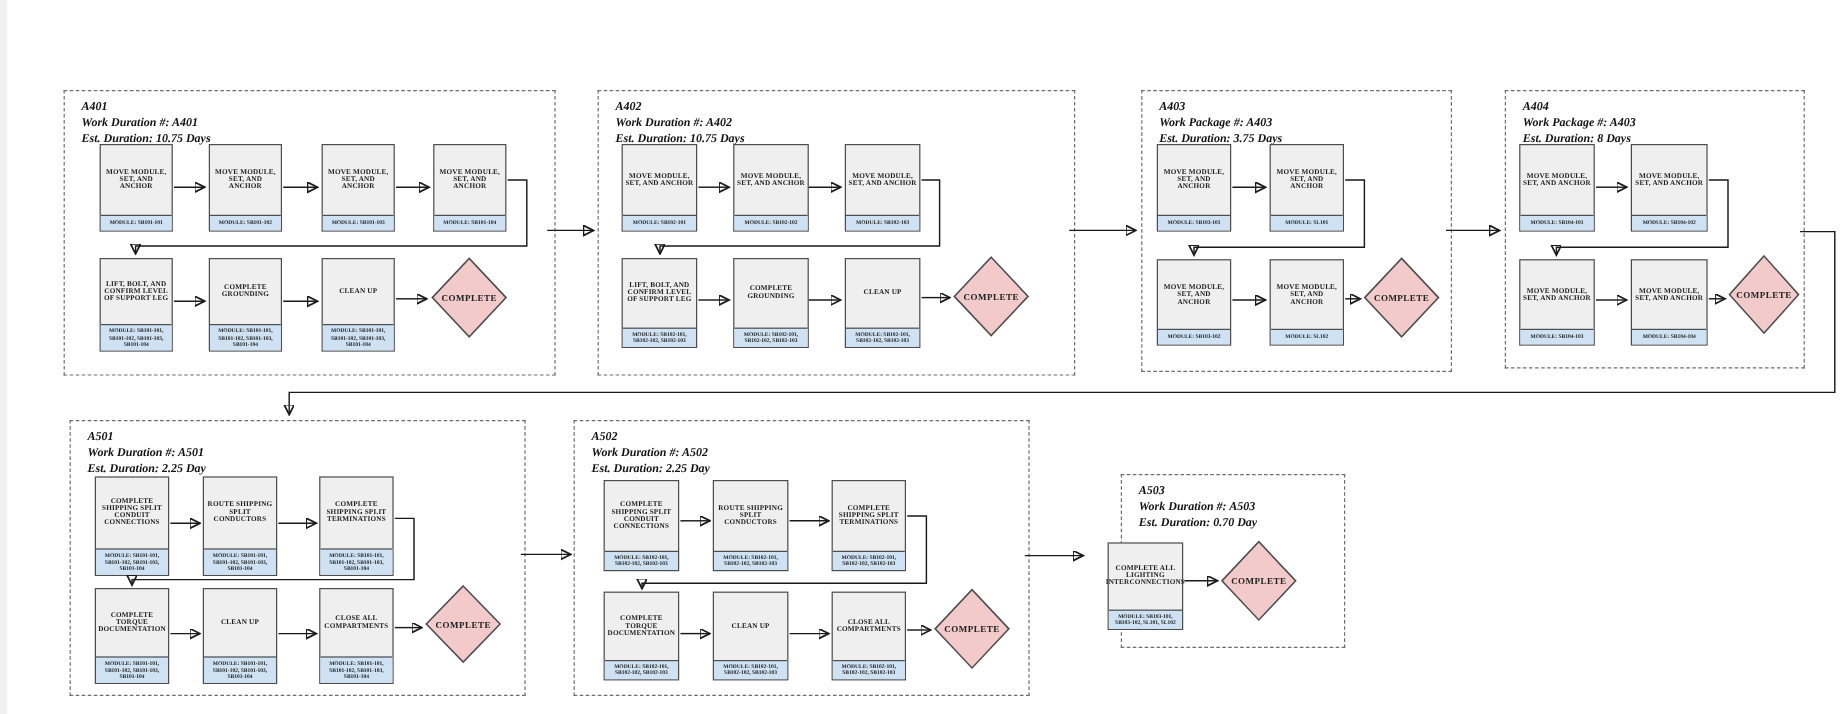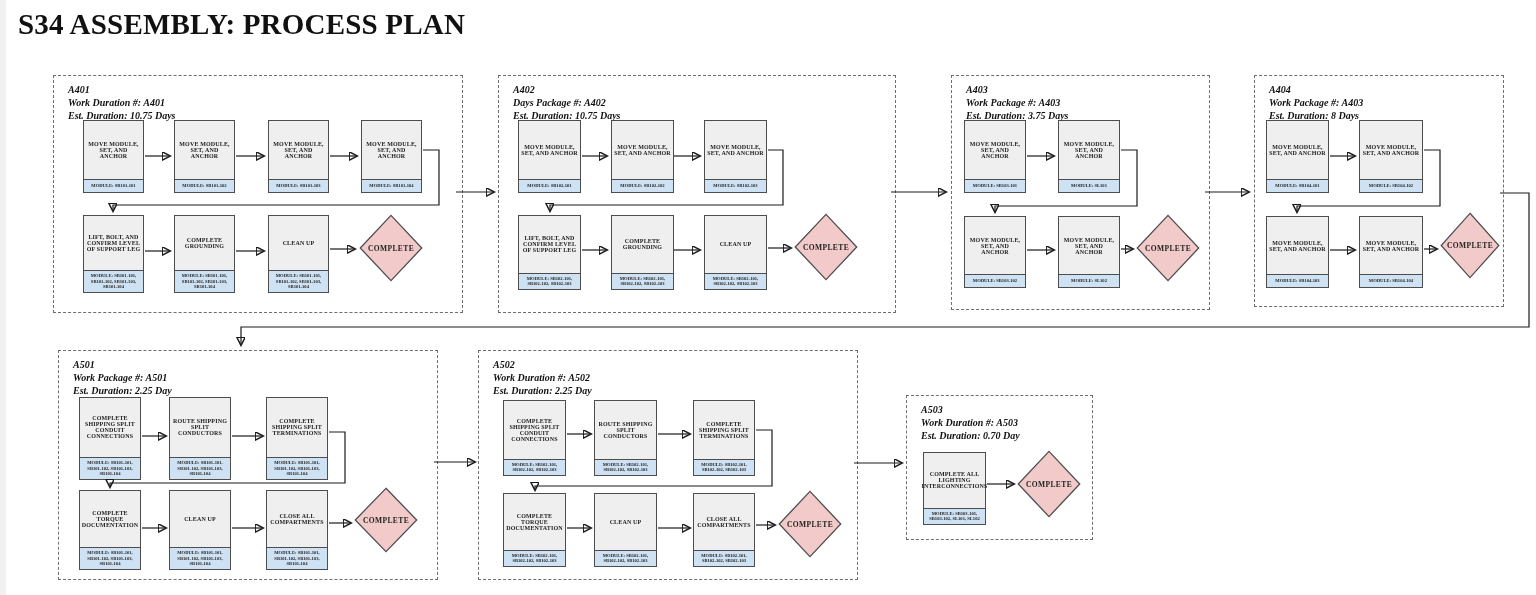--- a/index.html
+++ b/index.html
@@ -15,65 +15,64 @@
   .diamond polygon{fill:#f2caca;stroke:#4d4d4d;stroke-width:2;}
   .diamond-label{position:absolute;inset:0;display:flex;align-items:center;justify-content:center;font-size:7.5px;font-weight:bold;letter-spacing:.4px;color:#222;font-family:Liberation Serif, serif;}
   .wires{position:absolute;left:0;top:0;pointer-events:none;}
   .wires path{stroke:#1a1a1a;stroke-width:1.2;fill:none;}
 </style>
 </head>
 <body>
 
 <div class="canvas">
 
-  <div class="page-title">S34 ASSEMBLY: PROCESS PLAN</div>
 
   <div class="group" style="left:47px;top:75px;width:408px;height:236px">
     <div class="group-header">
       <div>A401</div>
       <div>Work Duration #: A401</div>
       <div>Est. Duration: 10.75 Days</div>
     </div>
   </div>
   <div class="group" style="left:492px;top:75px;width:396px;height:236px">
     <div class="group-header">
       <div>A402</div>
-      <div>Days Package #: A402</div>
+      <div>Work Duration #: A402</div>
       <div>Est. Duration: 10.75 Days</div>
     </div>
   </div>
   <div class="group" style="left:945px;top:75px;width:257px;height:233px">
     <div class="group-header">
       <div>A403</div>
       <div>Work Package #: A403</div>
       <div>Est. Duration: 3.75 Days</div>
     </div>
   </div>
   <div class="group" style="left:1248px;top:75px;width:248px;height:230px">
     <div class="group-header">
       <div>A404</div>
       <div>Work Package #: A403</div>
       <div>Est. Duration: 8 Days</div>
     </div>
   </div>
   <div class="group" style="left:52px;top:350px;width:378px;height:228px">
     <div class="group-header">
       <div>A501</div>
-      <div>Work Package #: A501</div>
+      <div>Work Duration #: A501</div>
       <div>Est. Duration: 2.25 Day</div>
     </div>
   </div>
   <div class="group" style="left:472px;top:350px;width:378px;height:228px">
     <div class="group-header">
       <div>A502</div>
       <div>Work Duration #: A502</div>
       <div>Est. Duration: 2.25 Day</div>
     </div>
   </div>
-  <div class="group" style="left:900px;top:395px;width:185px;height:143px">
+  <div class="group" style="left:928px;top:395px;width:185px;height:143px">
     <div class="group-header">
       <div>A503</div>
       <div>Work Duration #: A503</div>
       <div>Est. Duration: 0.70 Day</div>
     </div>
   </div>
 
   <div class="task" style="left:77px;top:120px;width:61px;height:73px">
       <div class="task-label">MOVE MODULE, SET, AND ANCHOR</div>
       <div class="task-module">MODULE: SB101-101</div>

